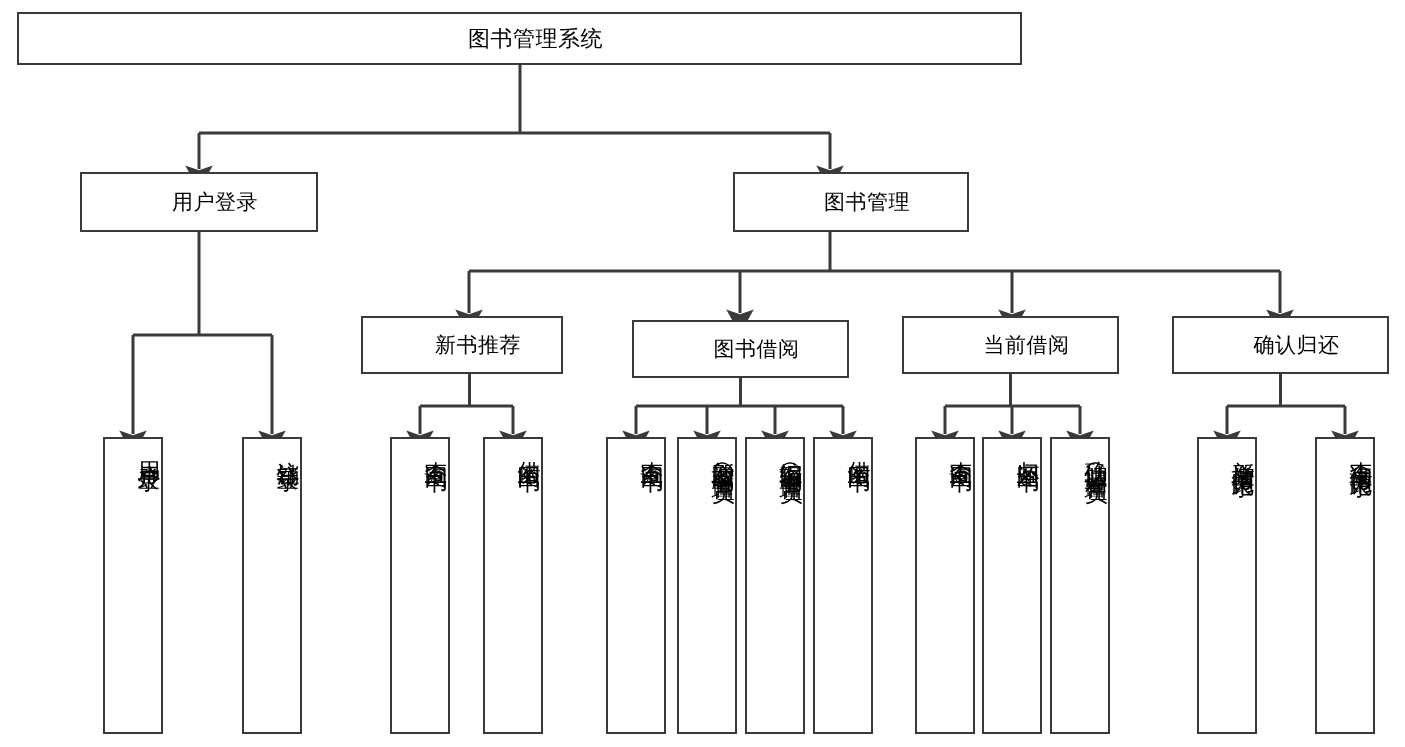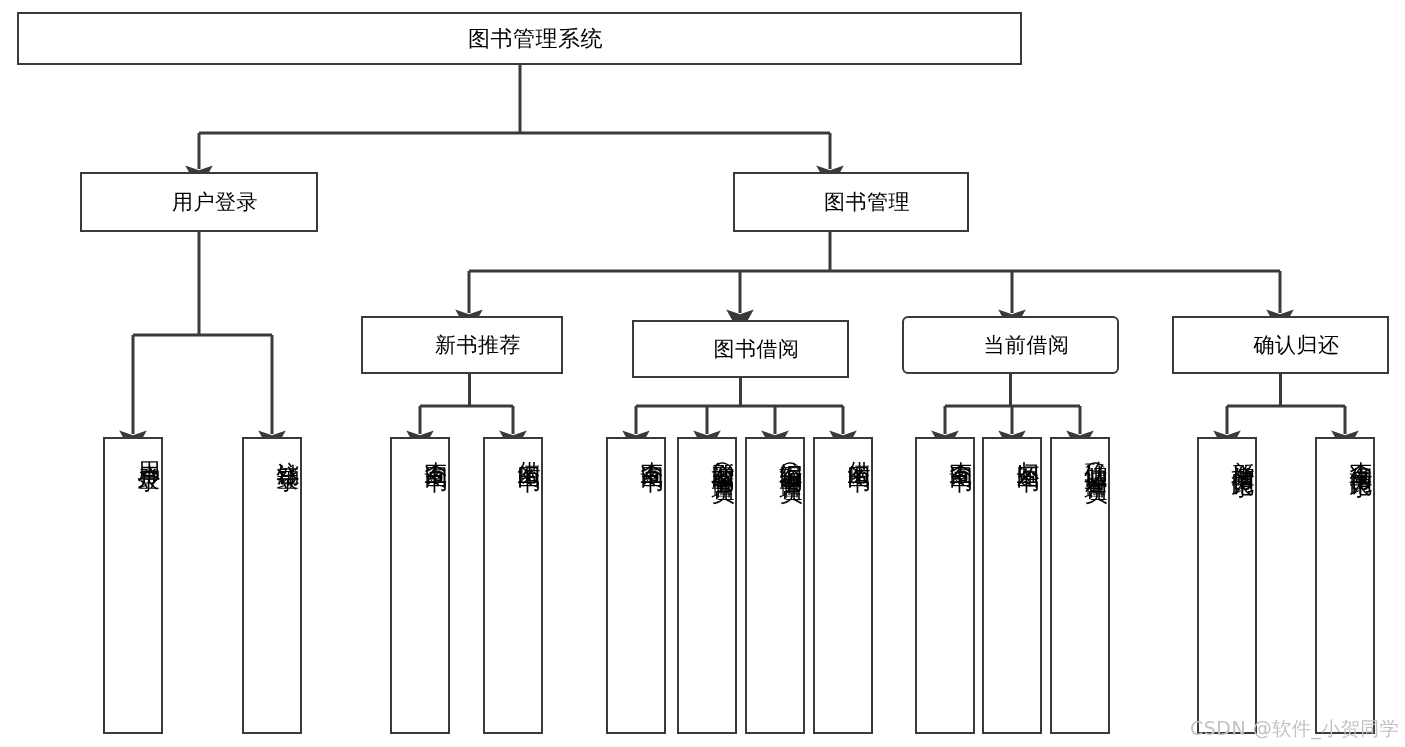--- a/index.html
+++ b/index.html
@@ -132,21 +132,21 @@
       </div>
       <div class="node tier1 horiz" style="left: 712px; top: 172px; width: 236px; height: 60px; margin-left: 21px;">
         <span class="label">图书管理</span>
       </div>
       <div class="node tier2 horiz" style="left: 361px; top: 316px; width: 202px; height: 58px;">
         <span class="label">新书推荐</span>
       </div>
       <div class="node tier2 horiz" style="left: 632px; top: 320px; width: 217px; height: 58px;">
         <span class="label">图书借阅</span>
       </div>
-      <div class="node tier2 horiz" style="left: 902px; top: 316px; width: 217px; height: 58px; border-radius: 6px;">
+      <div class="node tier2 horiz" style="left: 902px; top: 316px; width: 217px; height: 58px;">
         <span class="label">当前借阅</span>
       </div>
       <div class="node tier2 horiz" style="left: 1172px; top: 316px; width: 217px; height: 58px;">
         <span class="label">确认归还</span>
       </div>
       <div class="node leaf vert" style="left: 103px; top: 437px; width: 60px; height: 297px;">
         <span class="label">用户登录</span>
       </div>
       <div class="node leaf vert" style="left: 242px; top: 437px; width: 60px; height: 297px;">
         <span class="label">注销登录</span>
@@ -179,15 +179,14 @@
         <span class="label">确认归还（管理员）</span>
       </div>
       <div class="node leaf vert" style="left: 1197px; top: 437px; width: 60px; height: 297px;">
         <span class="label">新增借阅记录</span>
       </div>
       <div class="node leaf vert" style="left: 1315px; top: 437px; width: 60px; height: 297px;">
         <span class="label">查询借阅记录</span>
       </div>
     </div>
 
-  <div class="watermark" style="left: 1190px; top: 716px; color: rgb(194, 194, 194);">CSDN @软件_小贺同学</div>
 
 </div>
 
 </body></html>

